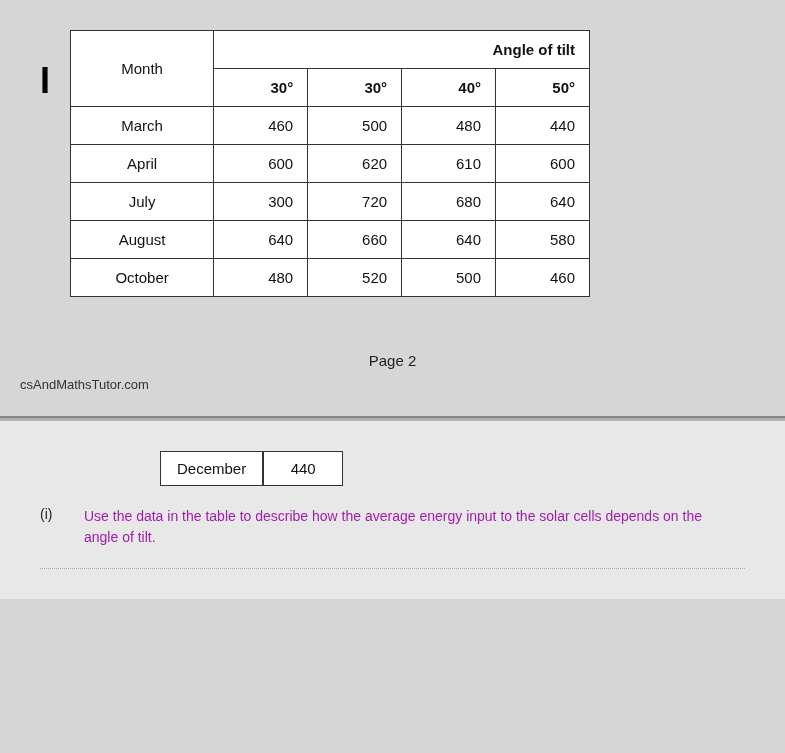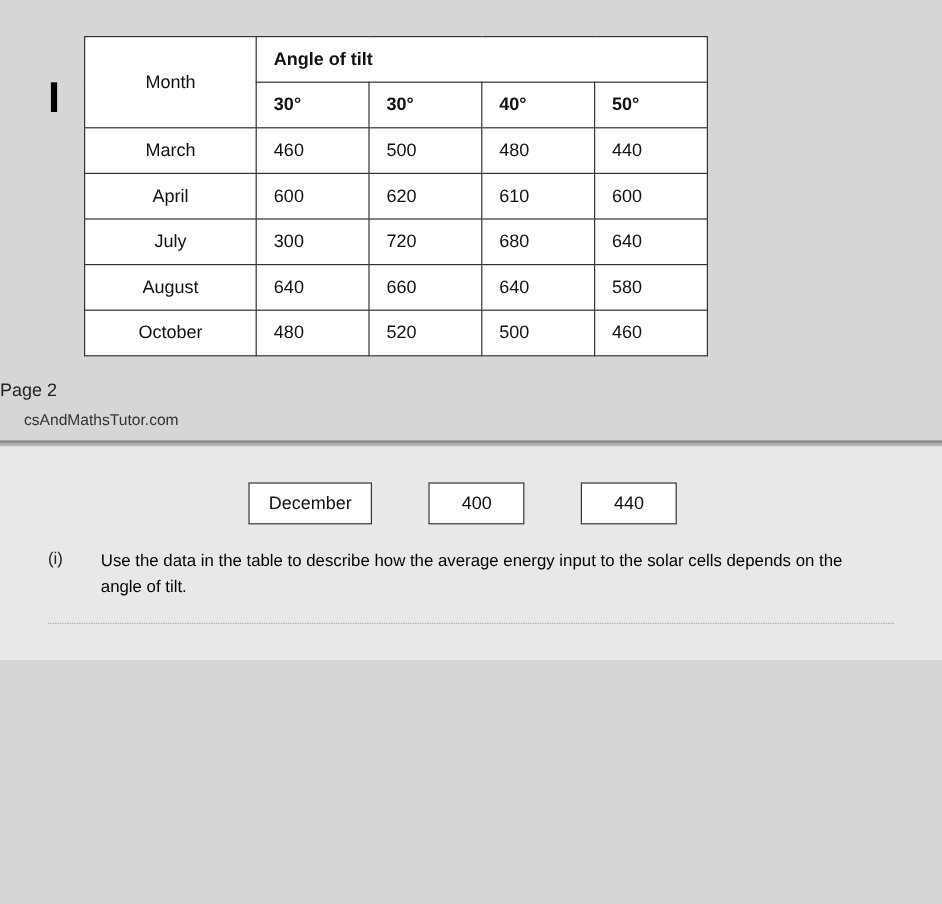--- a/index.html
+++ b/index.html
@@ -35,53 +35,54 @@
     table {
       border-collapse: collapse;
       width: 520px;
       margin-left: 0;
       background: #fff;
     }
 
     table th, table td {
       border: 1.5px solid #333;
       padding: 10px 14px;
-      text-align: left;
+      text-align: right;
       font-size: 15px;
       color: #111;
     }
 
     table th.month-header {
       text-align: center;
       font-weight: normal;
       border-right: 1.5px solid #333;
     }
 
     table td.month-cell {
       text-align: center;
       font-weight: normal;
     }
 
     .angle-colspan {
       border-bottom: 1.5px solid #333;
     }
 
     .page-number {
-      margin-top: 0;
+      text-align: center;
+      margin-top: 35px;
       font-size: 15px;
       color: #222;
       padding-bottom: 4px;
     }
 
     .footer-text {
       font-size: 13px;
       color: #333;
       margin-left: 20px;
       margin-top: 4px;
-      padding-bottom: 10px;
+      padding-bottom: 24px;
     }
 
     .divider-top {
       height: 5px;
       background: linear-gradient(to bottom, #aaa, #bbb);
       border-top: 2px solid #888;
     }
 
     .page-bottom {
       background-color: #e8e8e8;
@@ -97,21 +98,20 @@
     }
 
     .december-cell {
       border: 1.5px solid #333;
       padding: 8px 16px;
       font-size: 15px;
       background: #fff;
       color: #111;
       min-width: 80px;
       text-align: center;
-      margin-left: 47px;
     }
 
     .december-cell.label {
       min-width: 90px;
       text-align: center;
       font-weight: normal;
     }
 
     .question-row {
       display: flex;
@@ -122,21 +122,21 @@
 
     .question-number {
       font-size: 14px;
       color: #222;
       margin-right: 14px;
       min-width: 30px;
     }
 
     .question-text {
       font-size: 14px;
-      color: #000000;
+      color: #a21caf;
       line-height: 1.5;
       max-width: 620px;
     }
 
     .dotted-line {
       border-bottom: 1px dotted #aaa;
       margin-top: 20px;
       width: 100%;
     }
   </style>
@@ -201,21 +201,20 @@
 </div>
 
 <div class="page-number">Page 2</div>
 <div class="footer-text">csAndMathsTutor.com</div>
 
 <div class="divider-top"></div>
 
 <div class="page-bottom">
   <div class="december-row">
     <div class="december-cell label">December</div>
-    <div class="december-cell">400</div>
     <div class="december-cell">440</div>
   </div>
   <div class="question-row">
     <div class="question-number">(i)</div>
     <div class="question-text">Use the data in the table to describe how the average energy input to the solar cells depends on the angle of tilt.</div>
   </div>
   <div class="dotted-line"></div>
 </div>
 
 </body></html>

